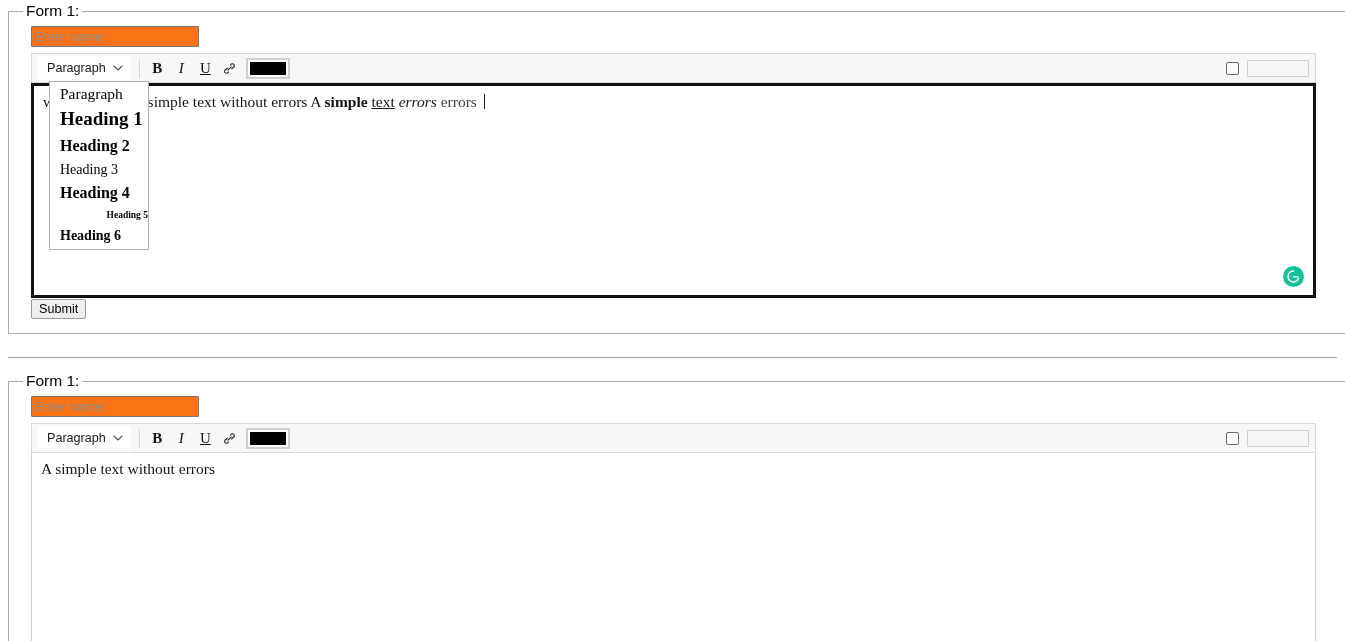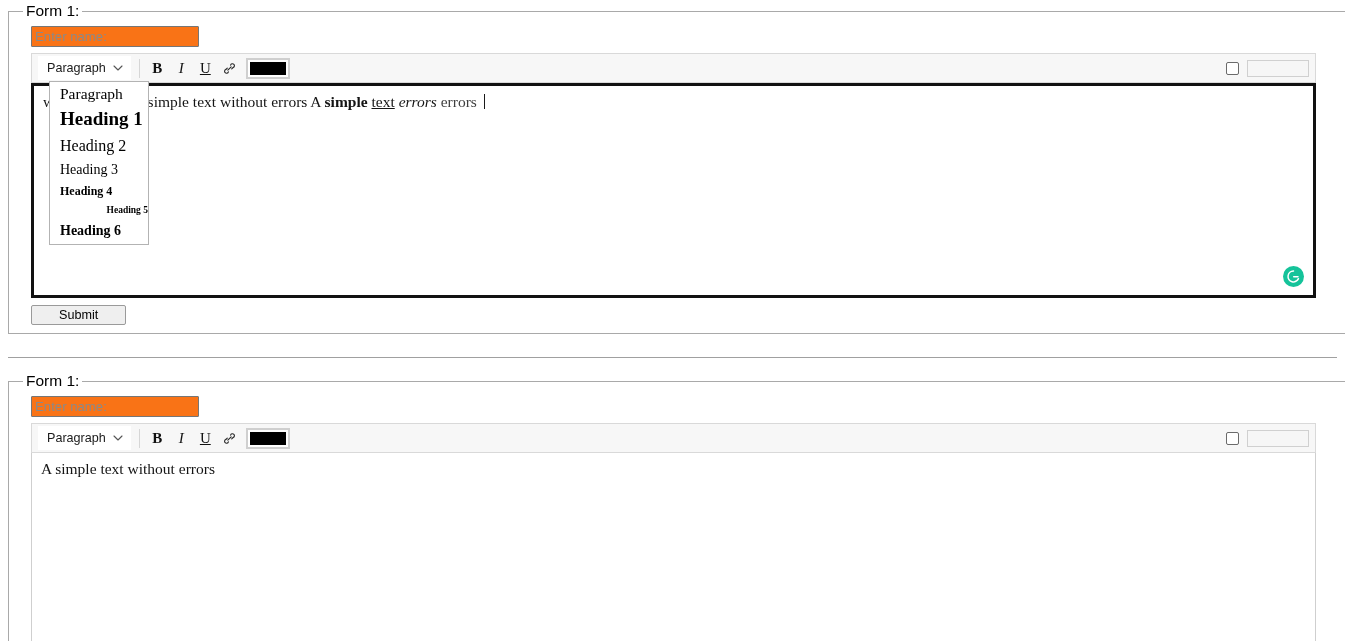--- a/index.html
+++ b/index.html
@@ -207,51 +207,51 @@
   .dd-item {
     font-family: "Liberation Serif", serif;
     color: #000;
     padding: 1px 0 1px 10px;
     white-space: nowrap;
     cursor: pointer;
     line-height: 1.18;
   }
   .dd-item.i0 { font-size: 15.5px; font-weight: normal; }
   .dd-item.i1 { font-size: 19px;   font-weight: bold; margin-top: 3px; }
-  .dd-item.i2 { font-size: 16px;   font-weight: normal; margin-top: 4px; }
+  .dd-item.i2 { font-size: 16px;   font-weight: bold; margin-top: 4px; }
   .dd-item.i3 { font-size: 14px;   font-weight: normal; margin-top: 4px; }
-  .dd-item.i4 { font-size: 12px;   font-weight: bold; margin-top: 4px; }
+  .dd-item.i4 { font-size: 16px;   font-weight: bold; margin-top: 4px; }
   .dd-item.i5 { font-size: 9.5px;  font-weight: bold; margin-top: 5px; text-align: right; }
   .dd-item.i6 { font-size: 14px;  font-weight: bold; margin-top: 5px; }
 
   
   .grammarly {
     position: absolute;
     right: 9px;
     bottom: 8px;
     width: 21px;
     height: 21px;
     border-radius: 50%;
     background: #15c39a;
     display: flex;
     align-items: center;
     justify-content: center;
   }
   .grammarly svg { display: block; }
 
   
   .submit-btn {
-    margin: 7px 0 0 14px;
+    margin: 1px 0 0 14px;
     font-family: "Liberation Sans", sans-serif;
     font-size: 12.6px;
     color: #000;
     background: #efefef;
     border: 1px solid #9a9a9a;
     border-radius: 2px;
-    padding: 2px 27px;
+    padding: 2px 7px;
     cursor: pointer;
   }
 
   
   .page-hr {
     position: absolute;
     left: 8px;
     width: 1329px;
     height: 0;
     border: none;

